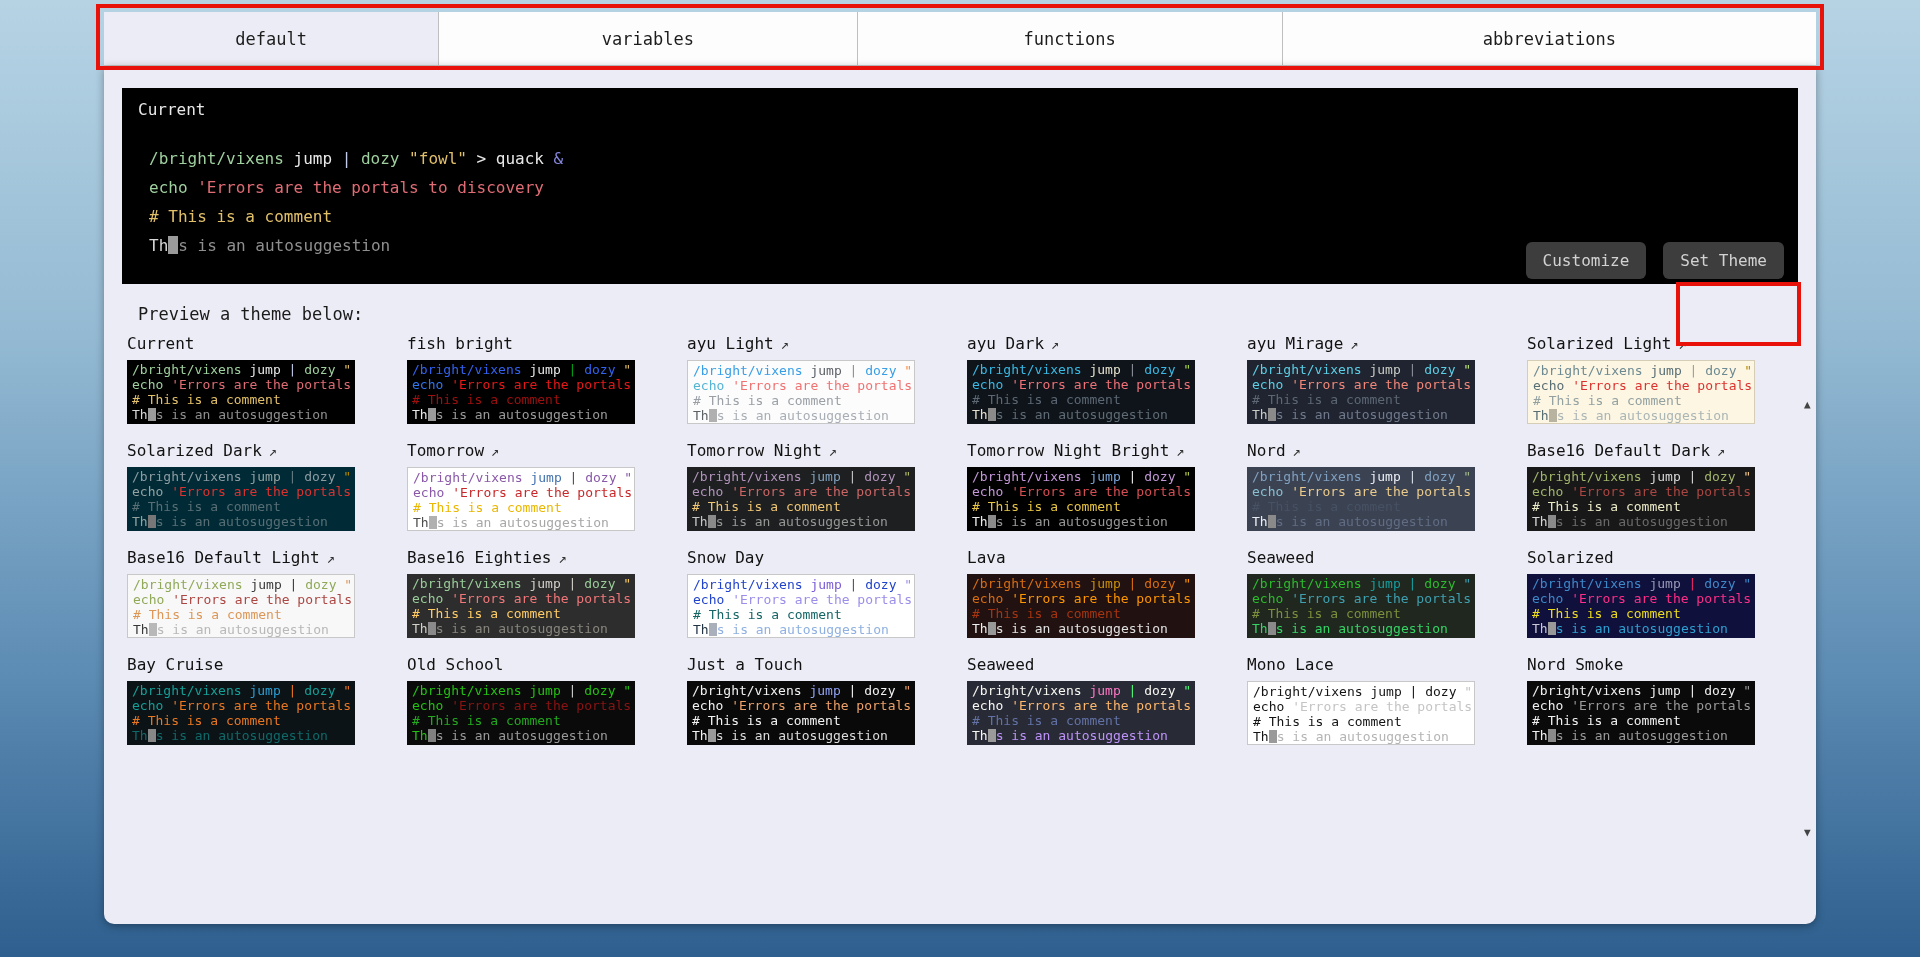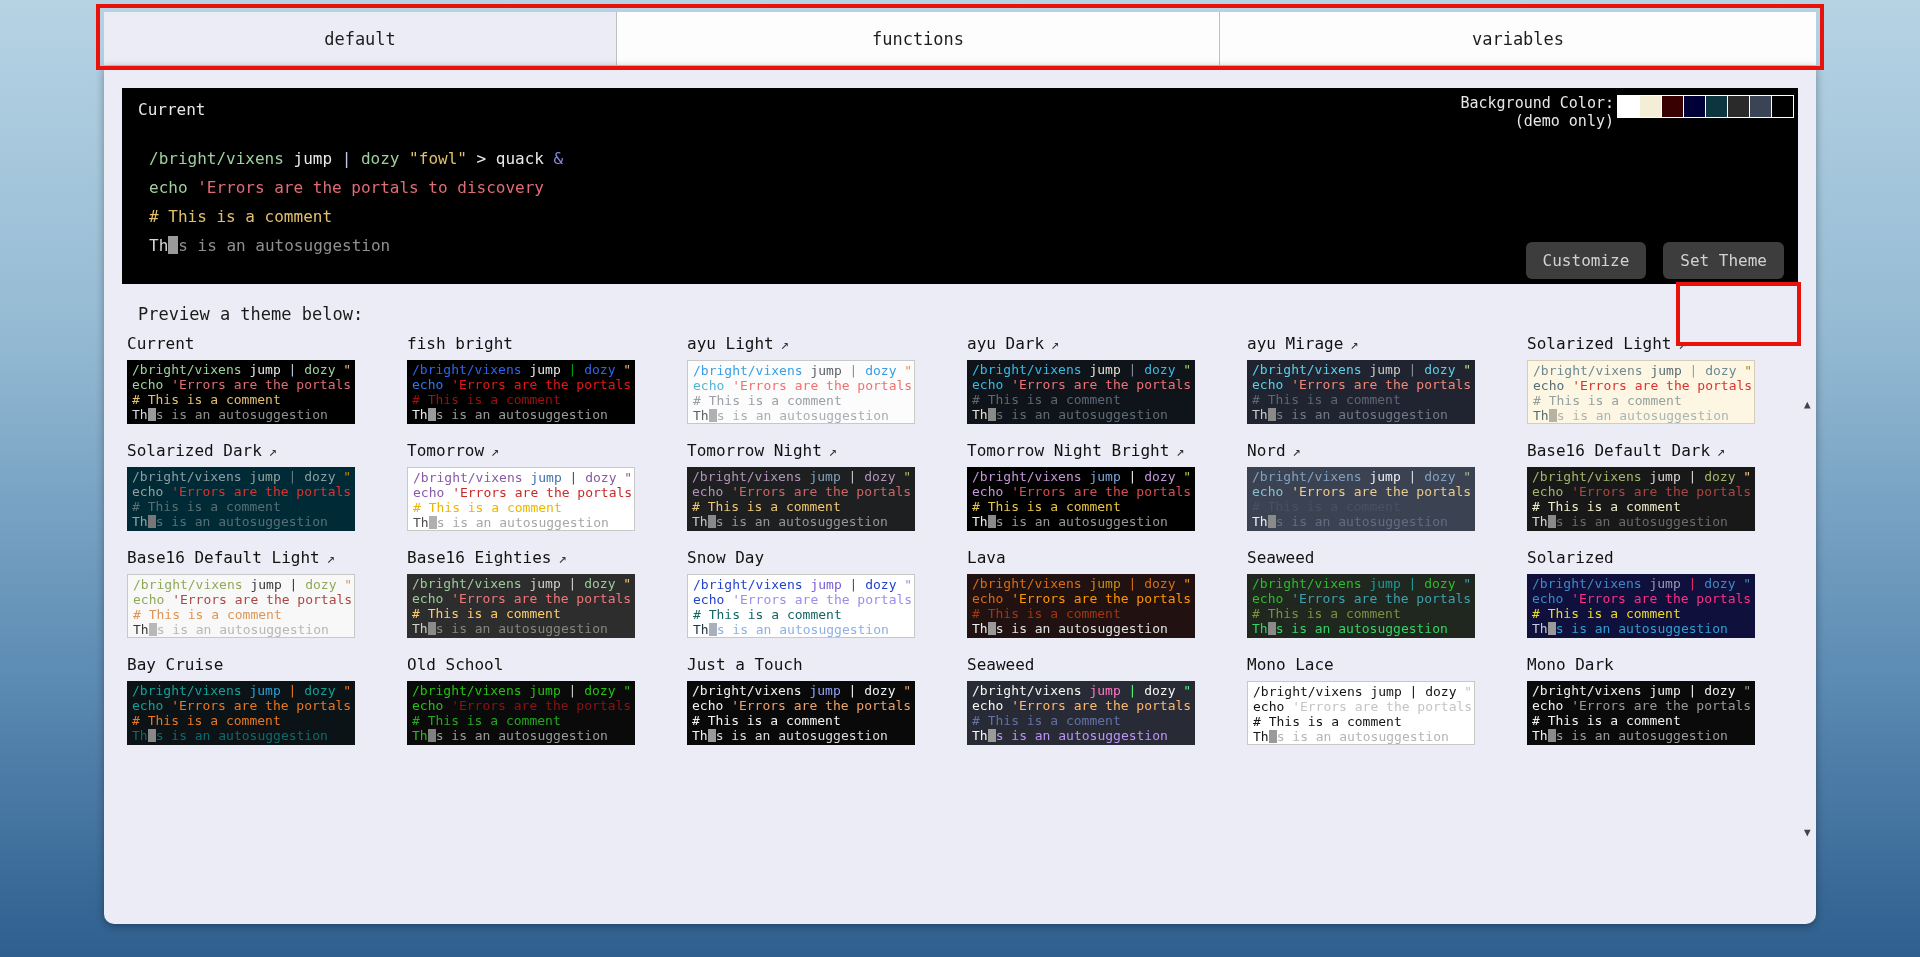--- a/index.html
+++ b/index.html
@@ -70,45 +70,30 @@
 </style>
 </head>
 <body>
 
 <div class="container">
 
   <div class="annot annot-tabs"></div>
 
   <div class="tabbar">
       <div class="tab selected" style="width: 179px; flex-grow: 1;">default</div>
+      <div class="tab" style="width: 262px; flex-grow: 1;">variables</div>
       <div class="tab" style="width: 269px; flex-grow: 1;">functions</div>
-      <div class="tab" style="width: 262px; flex-grow: 1;">variables</div>
+      <div class="tab" style="width: 377px; flex-grow: 1;">abbreviations</div>
     </div>
 
   <div class="panel">
 
     <div class="current-panel">
       <div class="current-title">Current</div>
 
-      <div class="bgcolor-block">
-        <div class="bgcolor-label">
-          <div>Background Color:</div>
-          <div>(demo only)</div>
-        </div>
-        <div class="swatches">
-            <div class="swatch" style="background: rgb(255, 255, 255);"></div>
-            <div class="swatch" style="background: rgb(245, 238, 214);"></div>
-            <div class="swatch" style="background: rgb(56, 0, 0);"></div>
-            <div class="swatch" style="background: rgb(0, 0, 56);"></div>
-            <div class="swatch" style="background: rgb(12, 53, 64);"></div>
-            <div class="swatch" style="background: rgb(42, 42, 42);"></div>
-            <div class="swatch" style="background: rgb(58, 68, 84);"></div>
-            <div class="swatch" style="background: rgb(0, 0, 0);"></div>
-          </div>
-      </div>
 
       <div class="terminal"><div class="term-line"><span style="color: rgb(159, 208, 159);">/bright/vixens </span><span style="color: rgb(232, 232, 232);">jump </span><span style="color: rgb(192, 203, 232);">| </span><span style="color: rgb(159, 208, 159);">dozy </span><span style="color: rgb(226, 192, 106);">"fowl" </span><span style="color: rgb(232, 232, 232);">&gt; quack </span><span style="color: rgb(133, 133, 221);">&amp;</span></div><div class="term-line"><span style="color: rgb(159, 208, 159);">echo </span><span style="color: rgb(224, 108, 117);">'Errors are the portals to discovery</span></div><div class="term-line"><span style="color: rgb(226, 192, 106);"># This is a comment</span></div><div class="term-line"><span style="color: rgb(216, 216, 216);">Th</span><span class="cur" style="background: rgb(154, 154, 154);"></span><span style="color: rgb(143, 143, 143);">s is an autosuggestion</span></div></div>
 
       <div class="btn-row">
         <button class="term-btn">Customize</button>
         <button class="term-btn">Set Theme</button>
       </div>
     </div>
 
     <div class="annot annot-settheme"></div>
@@ -202,21 +187,21 @@
         </div>
         <div class="theme-cell">
           <div class="theme-title">Seaweed</div>
           <div class="theme-sample" style="background: rgb(40, 42, 54);"><div><span style="color: rgb(248, 248, 242);">/bright/vixens </span><span style="color: rgb(255, 121, 198);">jump </span><span style="color: rgb(80, 250, 123);">| </span><span style="color: rgb(248, 248, 242);">dozy </span><span style="color: rgb(80, 250, 123);">"</span></div><div><span style="color: rgb(248, 248, 242);">echo </span><span style="color: rgb(255, 184, 108);">'Errors are the portals</span></div><div><span style="color: rgb(98, 114, 164);"># This is a comment</span></div><div><span style="color: rgb(248, 248, 242);">Th</span><span class="cur-sm" style="background: rgb(154, 154, 154);"></span><span style="color: rgb(189, 147, 249);">s is an autosuggestion</span></div></div>
         </div>
         <div class="theme-cell">
           <div class="theme-title">Mono Lace</div>
           <div class="theme-sample" style="background: rgb(255, 255, 255); border: 1px solid rgb(200, 200, 200);"><div><span style="color: rgb(20, 20, 20);">/bright/vixens </span><span style="color: rgb(20, 20, 20);">jump </span><span style="color: rgb(20, 20, 20);">| </span><span style="color: rgb(20, 20, 20);">dozy </span><span style="color: rgb(196, 196, 196);">"</span></div><div><span style="color: rgb(20, 20, 20);">echo </span><span style="color: rgb(196, 196, 196);">'Errors are the portals</span></div><div><span style="color: rgb(20, 20, 20);"># This is a comment</span></div><div><span style="color: rgb(20, 20, 20);">Th</span><span class="cur-sm" style="background: rgb(154, 154, 154);"></span><span style="color: rgb(180, 180, 180);">s is an autosuggestion</span></div></div>
         </div>
         <div class="theme-cell">
-          <div class="theme-title">Mono Dark</div>
+          <div class="theme-title">Nord Smoke</div>
           <div class="theme-sample" style="background: rgb(10, 10, 10);"><div><span style="color: rgb(240, 240, 240);">/bright/vixens </span><span style="color: rgb(240, 240, 240);">jump </span><span style="color: rgb(240, 240, 240);">| </span><span style="color: rgb(240, 240, 240);">dozy </span><span style="color: rgb(154, 154, 154);">"</span></div><div><span style="color: rgb(240, 240, 240);">echo </span><span style="color: rgb(154, 154, 154);">'Errors are the portals</span></div><div><span style="color: rgb(240, 240, 240);"># This is a comment</span></div><div><span style="color: rgb(240, 240, 240);">Th</span><span class="cur-sm" style="background: rgb(138, 138, 138);"></span><span style="color: rgb(154, 154, 154);">s is an autosuggestion</span></div></div>
         </div>
       </div>
 
     <div class="scroll-arrow scroll-up">▲</div>
     <div class="scroll-arrow scroll-down">▼</div>
   </div>
 
 </div>
 

